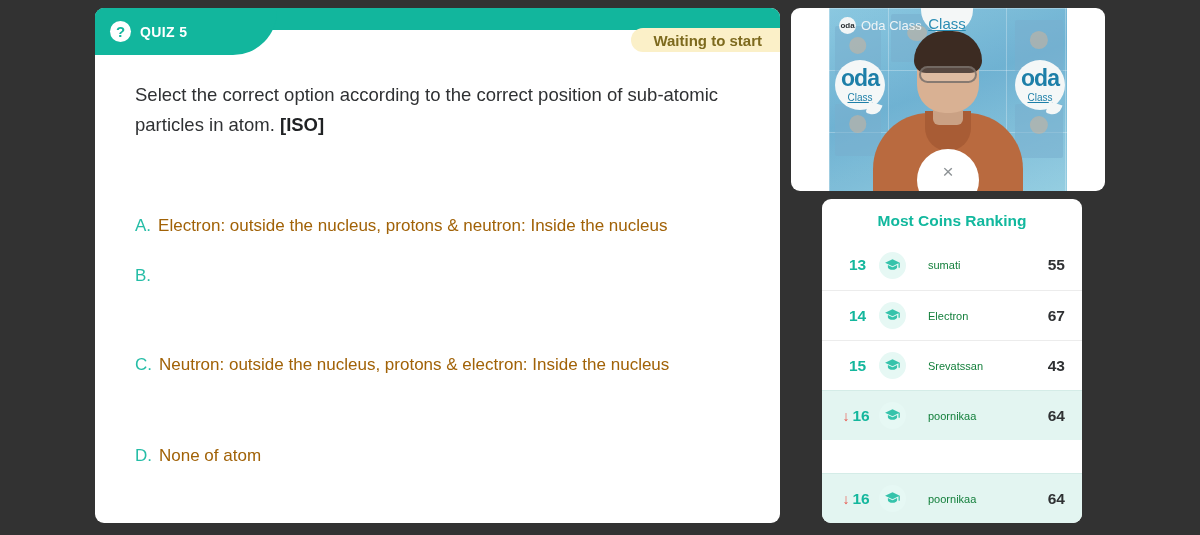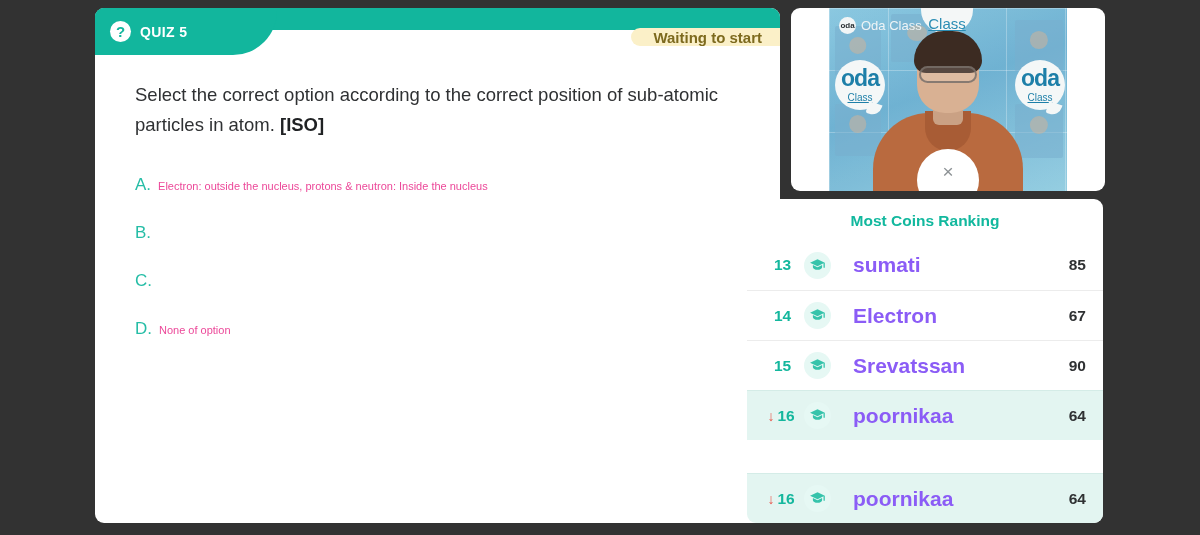--- a/index.html
+++ b/index.html
@@ -71,21 +71,21 @@
     color: #ffffff;
     font-size: 14px;
     font-weight: bold;
     letter-spacing: 0.4px;
   }
 
   .status-badge {
     position: absolute;
     right: 0;
     top: 20px;
-    height: 18px;
+    height: 24px;
     background: #fbf0c8;
     color: #7d6a1e;
     font-size: 15px;
     font-weight: bold;
     display: flex;
     align-items: center;
     padding: 0 18px 0 22px;
     border-top-left-radius: 14px;
     border-bottom-left-radius: 14px;
     z-index: 4;
@@ -117,23 +117,24 @@
     margin-bottom: 28px;
   }
 
   .option-letter {
     color: #25bda6;
     font-size: 17px;
     flex: 0 0 auto;
   }
 
   .option-text {
-    color: #ec4899;
-    font-size: 11px;
+    color: #a16207;
+    font-size: 17px;
     line-height: 1.35;
+    margin-top: 40px;
   }
 
   
   .video-card {
     position: absolute;
     left: 791px;
     top: 8px;
     width: 314px;
     height: 183px;
     background: #ffffff;
@@ -295,23 +296,23 @@
     justify-content: center;
     padding-top: 12px;
     font-size: 19px;
     color: #8d9295;
     z-index: 6;
   }
 
   
   .rank-card {
     position: absolute;
-    left: 747px;
+    left: 822px;
     top: 199px;
-    width: 356px;
+    width: 260px;
     height: 324px;
     background: #ffffff;
     border-radius: 9px;
     overflow: hidden;
   }
 
   .rank-title {
     text-align: center;
     color: #12b89e;
     font-size: 15.5px;
@@ -354,25 +355,24 @@
     display: flex;
     align-items: center;
     justify-content: center;
     flex: 0 0 auto;
     margin-right: 22px;
   }
   .rank-avatar svg { display: block; }
 
   .rank-name {
     flex: 1 1 auto;
-    color: #8b5cf6;
-    font-size: 21px;
+    color: #15803d;
+    font-size: 11px;
     white-space: nowrap;
     overflow: hidden;
-    font-weight: bold;
   }
 
   .rank-score {
     color: #2f3133;
     font-size: 15.5px;
     font-weight: bold;
     flex: 0 0 auto;
   }
 
   
@@ -407,24 +407,25 @@
     <div class="options">
       <div class="option-row">
         <span class="option-letter">A.</span>
         <span class="option-text">Electron: outside the nucleus, protons &amp; neutron: Inside the nucleus</span>
       </div>
       <div class="option-row">
         <span class="option-letter">B.</span>
       </div>
       <div class="option-row">
         <span class="option-letter">C.</span>
+        <span class="option-text">Neutron: outside the nucleus, protons &amp; electron: Inside the nucleus</span>
       </div>
       <div class="option-row">
         <span class="option-letter">D.</span>
-        <span class="option-text">None of option</span>
+        <span class="option-text">None of atom</span>
       </div>
     </div>
   </div>
 </div>
 
 <div class="video-card">
   <div class="video-inner">
 
     <div class="backdrop"></div>
     <div class="tile t1"></div>
@@ -477,21 +478,21 @@
       <span class="rank-arrow"></span>
       <span class="rank-num">13</span>
     </span>
     <span class="rank-avatar">
       <svg width="17" height="17" viewBox="0 0 24 24" fill="#35c3ab">
           <path d="M12 3 1.5 8 12 13l8.5-4.05V15h1.8V8L12 3z"></path>
           <path d="M5.5 11.2v3.1c0 2.1 2.9 3.7 6.5 3.7s6.5-1.6 6.5-3.7v-3.1L12 14.4l-6.5-3.2z"></path>
         </svg>
     </span>
     <span class="rank-name">sumati</span>
-    <span class="rank-score">85</span>
+    <span class="rank-score">55</span>
   </div>
 
   <div class="rank-row">
     <span class="rank-pos">
       <span class="rank-arrow"></span>
       <span class="rank-num">14</span>
     </span>
     <span class="rank-avatar">
       <svg width="17" height="17" viewBox="0 0 24 24" fill="#35c3ab">
           <path d="M12 3 1.5 8 12 13l8.5-4.05V15h1.8V8L12 3z"></path>
@@ -507,21 +508,21 @@
       <span class="rank-arrow"></span>
       <span class="rank-num">15</span>
     </span>
     <span class="rank-avatar">
       <svg width="17" height="17" viewBox="0 0 24 24" fill="#35c3ab">
           <path d="M12 3 1.5 8 12 13l8.5-4.05V15h1.8V8L12 3z"></path>
           <path d="M5.5 11.2v3.1c0 2.1 2.9 3.7 6.5 3.7s6.5-1.6 6.5-3.7v-3.1L12 14.4l-6.5-3.2z"></path>
         </svg>
     </span>
     <span class="rank-name">Srevatssan</span>
-    <span class="rank-score">90</span>
+    <span class="rank-score">43</span>
   </div>
 
   <div class="rank-row highlight">
     <span class="rank-pos">
       <span class="rank-arrow">↓</span>
       <span class="rank-num">16</span>
     </span>
     <span class="rank-avatar">
       <svg width="17" height="17" viewBox="0 0 24 24" fill="#35c3ab">
           <path d="M12 3 1.5 8 12 13l8.5-4.05V15h1.8V8L12 3z"></path>

